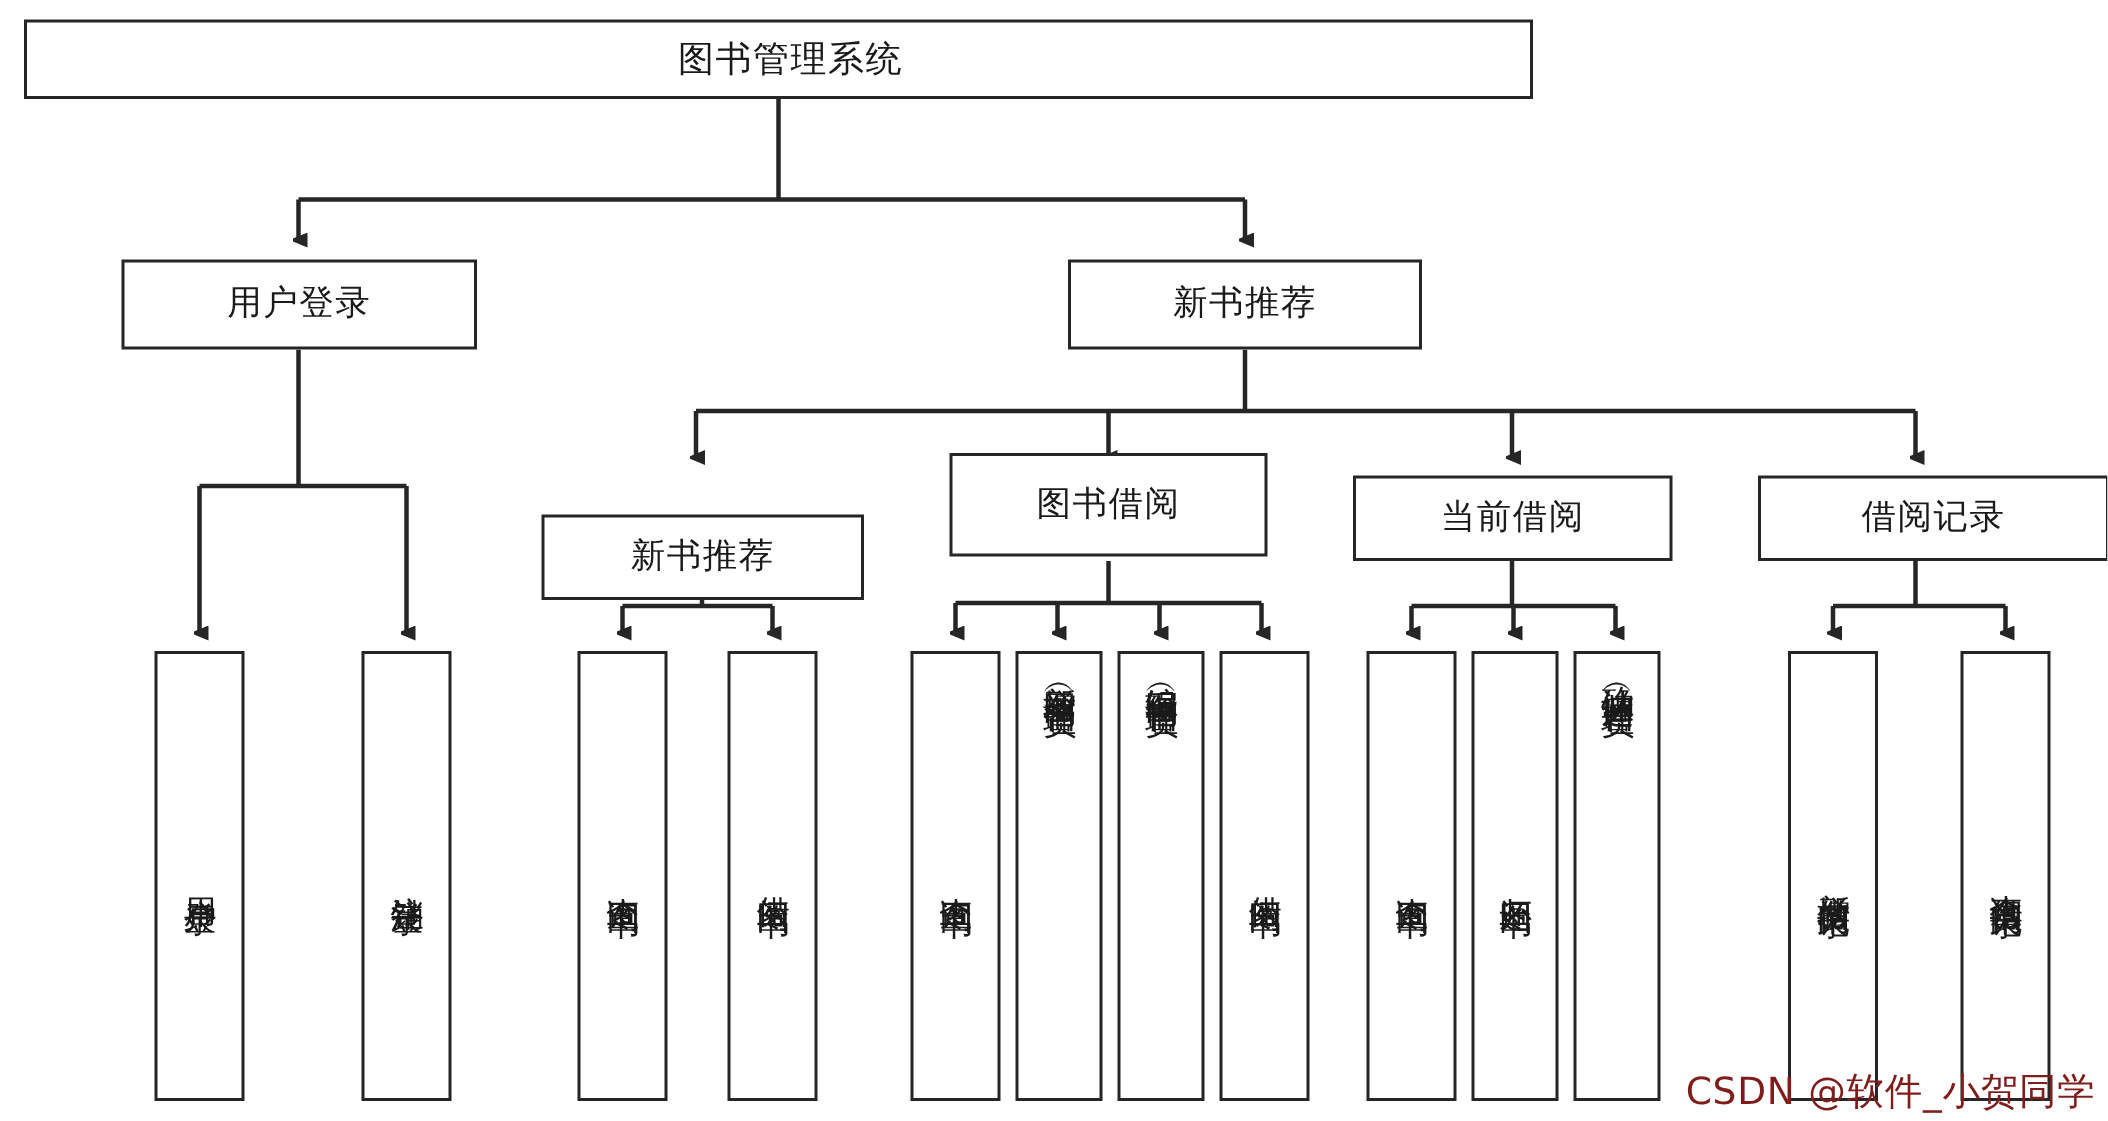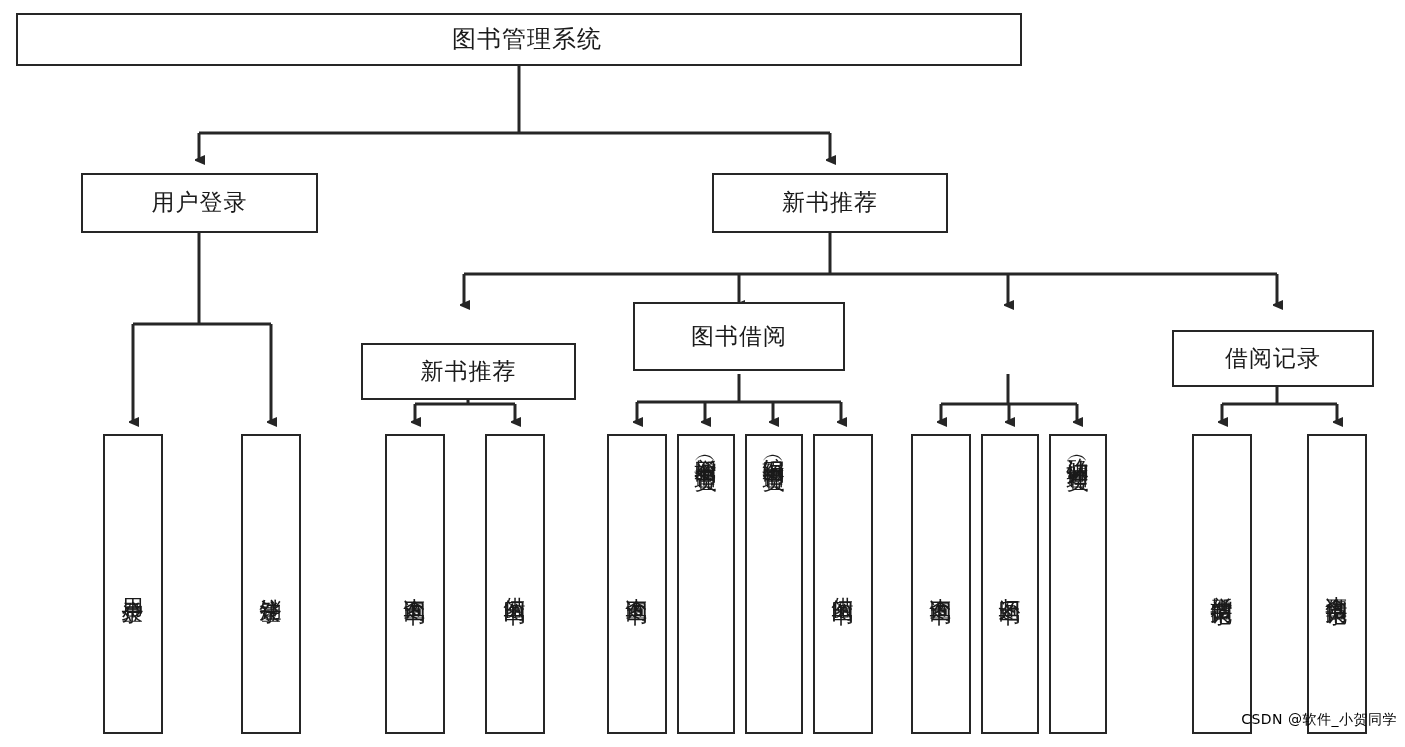--- a/index.html
+++ b/index.html
@@ -66,23 +66,23 @@
     align-items: center;
     justify-content: center;
   }
   .leaf-inner.top {
     align-items: flex-start;
     padding-top: 4px;
   }
   .watermark {
     position: absolute;
     right: 8px;
-    bottom: 18px;
-    font-size: 14px;
-    color: #000000;
+    bottom: 3px;
+    font-size: 25px;
+    color: #7f1d1d;
     letter-spacing: 0.5px;
     white-space: nowrap;
   }
 </style>
 </head>
 <body>
 
 <div id="diagram-root">
 
   <svg class="connectors" viewBox="0 0 1405 747" xmlns="http://www.w3.org/2000/svg">
@@ -138,22 +138,23 @@
   <div class="node horiz root" style="left:16px; top:13px; width:1006px; height:53px;">图书管理系统</div>
 
   <div class="node horiz" style="left:81px; top:173px; width:237px; height:60px;">用户登录</div>
 
   <div class="node horiz" style="left:712px; top:173px; width:236px; height:60px;">新书推荐</div>
 
   <div class="node horiz" style="left:361px; top:317px; width:215px; height:57px;margin-top:26px;">新书推荐</div>
 
   <div class="node horiz" style="left:633px; top:302px; width:212px; height:69px;">图书借阅</div>
 
-
-  <div class="node horiz" style="left:1172px; top:330px; width:202px; height:57px;">借阅记录</div>
+  <div class="node horiz" style="left:902px; top:317px; width:213px; height:57px;">当前借阅</div>
+
+  <div class="node horiz" style="left:1172px; top:317px; width:234px; height:57px;">借阅记录</div>
 
   <div class="node leaf" style="left:103px; top:434px; width:60px; height:300px;">
     <span class="leaf-inner">
       <span class="vlabel">用户登录</span>
     </span>
   </div>
 
   <div class="node leaf" style="left:241px; top:434px; width:60px; height:300px;">
     <span class="leaf-inner">
       <span class="vlabel">注销登录</span>

